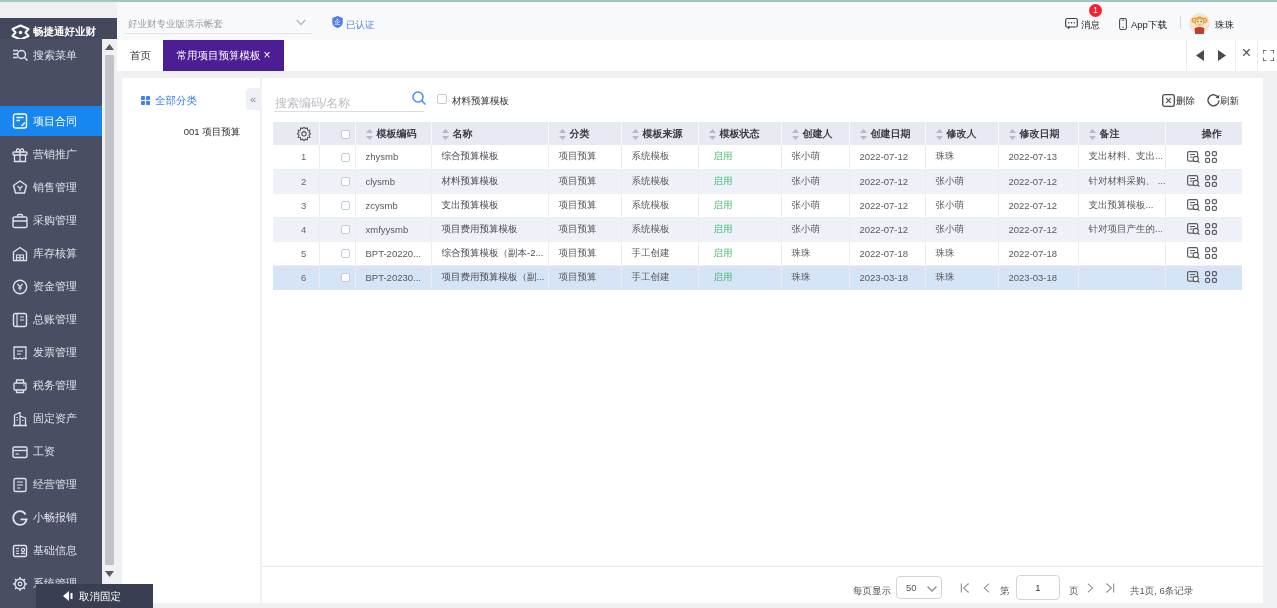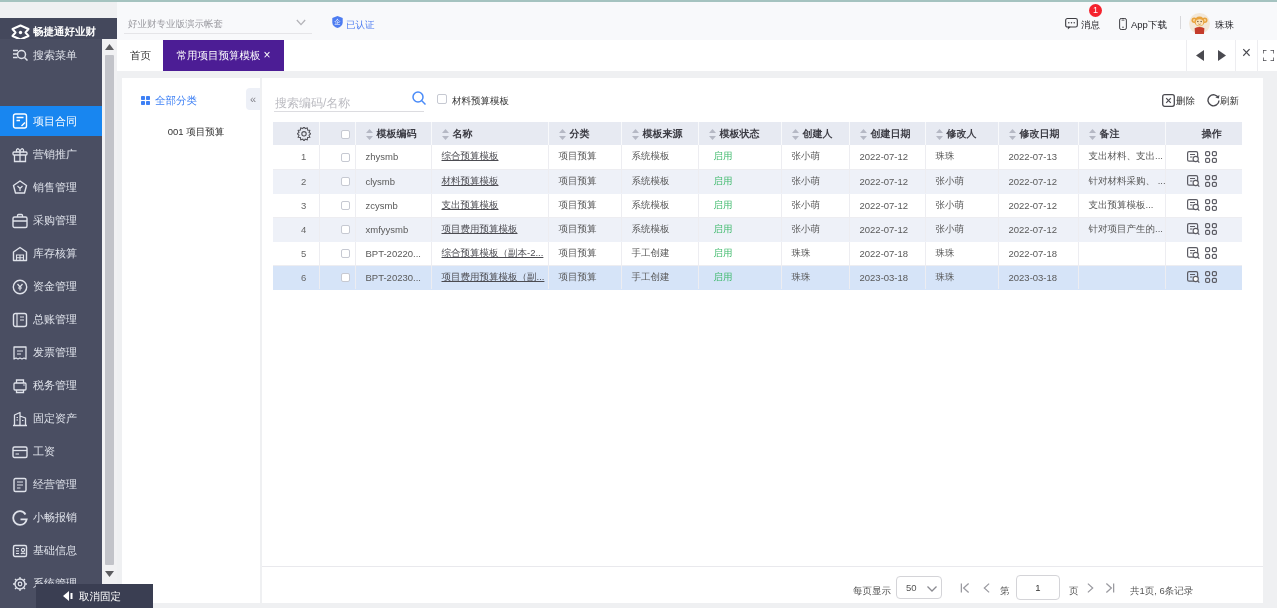--- a/index.html
+++ b/index.html
@@ -26,21 +26,21 @@
 #tablewrap th { height:23px; background:#e7eaf2; font-size:10px; color:#3c3c44; font-weight:bold; text-align:left; border-right:1px solid #f8f9fb; }
 #tablewrap th span { vertical-align:1px; }
 #tablewrap th .st { margin:0 4px 0 10px; }
 #tablewrap td { height:24px; font-size:9.5px; color:#595959; padding-left:10px; border-bottom:1px solid #ededf1; border-right:1px solid #ededf1; }
 #tablewrap tr.even td { background:#eef1f8; border-bottom:1px solid #eef1f8; }
 #tablewrap td:last-child, #tablewrap th:last-child { border-right:none; }
 #tablewrap tr.sel td { background:#d6e4f8; border-bottom:1px solid #d6e4f8; }
 #tablewrap td.c, #tablewrap th.c { text-align:center; padding-left:16px;margin-top:28px; }
 #tablewrap td.num { color:#666; }
 #tablewrap .cb { display:inline-block; width:9px; height:9px; border:1px solid #c6c9d2; border-radius:2px; background:#fff; vertical-align:middle; }
-#tablewrap .lnk { text-decoration:underline; color:#4c4c52; }
+#tablewrap .lnk { color:#4c4c52; }
 #tablewrap .en { color:#3cb96a; margin-left:5px; }
 #tablewrap .ops svg { vertical-align:middle; }
 #tablewrap td.ops { padding-left:21px; }
 #tablewrap svg { vertical-align:middle; }
 </style>
 </head>
 <body>
 <div id="topline" class="abs"></div>
 <div id="logo" class="abs">
   <svg class="abs" style="left:11px;top:6px" width="19" height="17" viewBox="0 0 19 17">
@@ -249,21 +249,21 @@
 </div>
 <div id="leftpanel" class="abs">
   <svg class="abs" style="left:19px;top:18px" width="9" height="9" viewBox="0 0 9 9">
       <rect x="0" y="0" width="4" height="4" rx="0.8" fill="#3e80f5"></rect>
       <rect x="5" y="0" width="4" height="4" rx="0.8" fill="#3e80f5"></rect>
       <rect x="0" y="5" width="4" height="4" rx="0.8" fill="#3e80f5"></rect>
       <rect x="5" y="5" width="4" height="4" rx="0.8" fill="#3e80f5"></rect>
     </svg>
   <div class="abs" style="left:33px;top:16px;font-size:10.5px;color:#3e80f5">全部分类</div>
   <div class="abs" style="left:124px;top:10px;width:14px;height:22px;background:#edf0f7;border-radius:4px 0 0 4px;color:#83838b;font-size:11px;text-align:center;line-height:22px">«</div>
-  <div class="abs" style="left:5px;top:42px;width:138px;height:24px;font-size:9.5px;color:#333;text-align:center;line-height:24px">001 项目预算</div>
+  <div class="abs" style="left:21px;top:42px;width:138px;height:24px;font-size:9.5px;color:#333;text-align:center;line-height:24px">001 项目预算</div>
 </div>
 <div id="rightpanel" class="abs">
 
   <div class="abs" style="left:13px;top:17px;font-size:12px;color:#bcbcc2">搜索编码/名称</div>
   <svg class="abs" style="left:150px;top:13px" width="14" height="14" viewBox="0 0 14 14">
       <circle cx="6" cy="6" r="5" fill="none" stroke="#4a8bf8" stroke-width="1.5"></circle>
       <path d="M9.8 9.8 L13.5 13.5" stroke="#4a8bf8" stroke-width="1.5"></path>
     </svg>
   <div class="abs" style="left:12px;top:33px;width:150px;height:1px;background:#dcdce0"></div>
   <div class="abs" style="left:175px;top:16px;width:10px;height:10px;border:1px solid #c6c9d2;border-radius:2px;background:#fff"></div>

